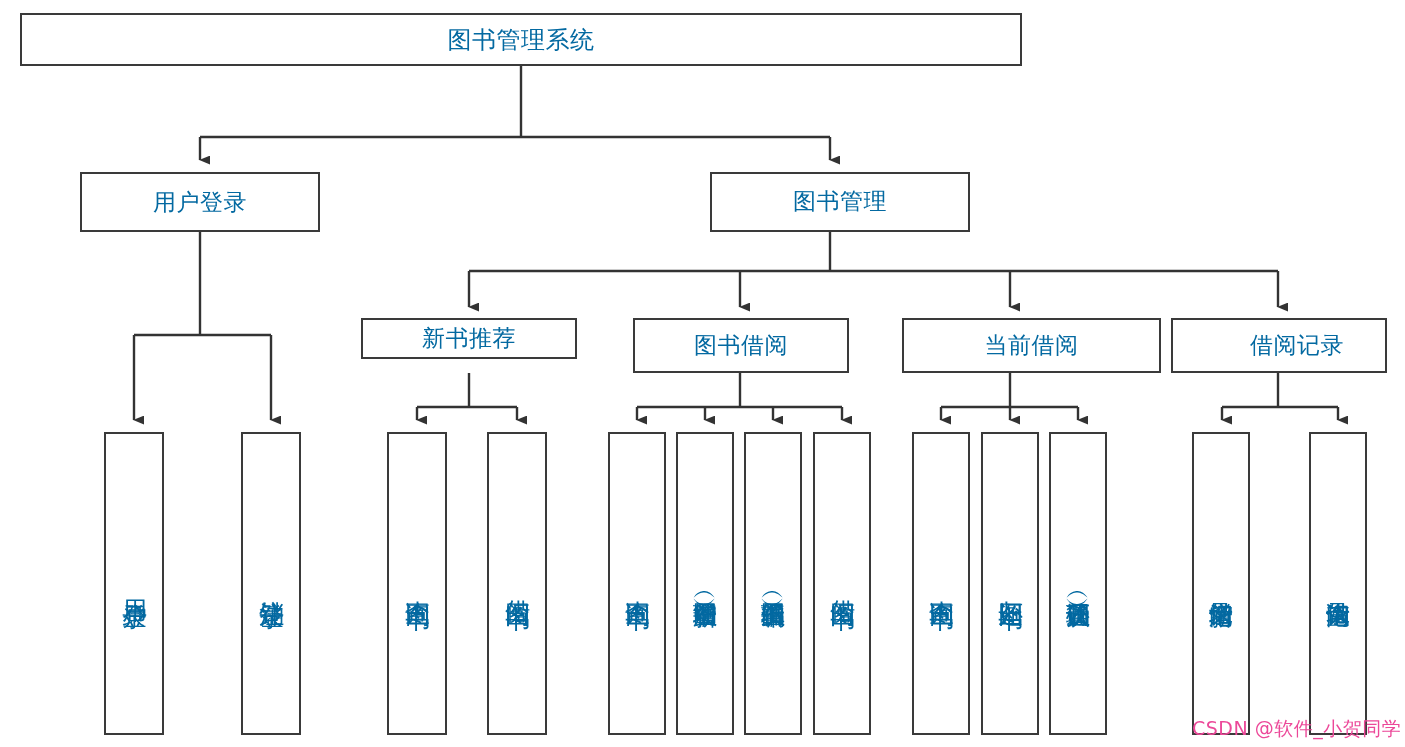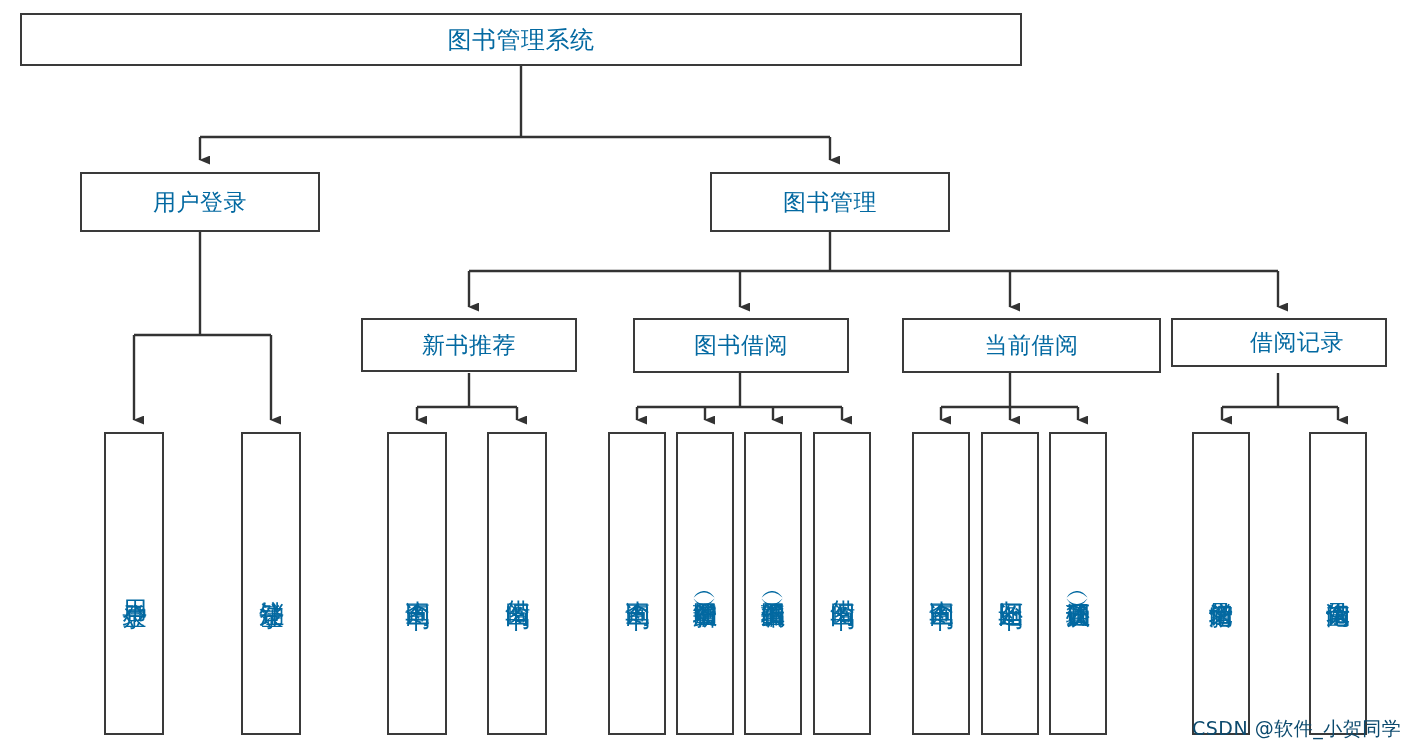--- a/index.html
+++ b/index.html
@@ -65,21 +65,21 @@
   }
   .node.vert.tight .node-label {
     font-size: 24px;
     letter-spacing: 0px;
     line-height: 1.0;
   }
   .watermark {
     position: absolute;
     z-index: 3;
     font-size: 19px;
-    color: #0c4a6e;
+    color: #ec4899;
     white-space: nowrap;
     letter-spacing: 0.5px;
   }
 </style>
 </head>
 <body>
 
 <div id="diagram-root">
 
   <svg id="connector-layer" viewBox="0 0 1405 747" xmlns="http://www.w3.org/2000/svg">
@@ -133,37 +133,37 @@
   </svg>
 
   <div class="node horiz root" style="left:20px; top:13px; width:1002px; height:53px;">
     <span class="node-label">图书管理系统</span>
   </div>
 
   <div class="node horiz" style="left:80px; top:172px; width:240px; height:60px;">
     <span class="node-label">用户登录</span>
   </div>
 
-  <div class="node horiz" style="left:710px; top:172px; width:240px; height:60px;">
+  <div class="node horiz" style="left:710px; top:172px; width:260px; height:60px;font-family:Liberation Serif, serif;">
     <span class="node-label">图书管理</span>
   </div>
 
-  <div class="node horiz" style="left:361px; top:318px; width:216px; height:54px;">
+  <div class="node horiz" style="left:361px; top:318px; width:216px; height:41px;">
     <span class="node-label">新书推荐</span>
   </div>
 
   <div class="node horiz" style="left:633px; top:318px; width:216px; height:55px;">
     <span class="node-label">图书借阅</span>
   </div>
 
   <div class="node horiz" style="left:902px; top:318px; width:259px; height:55px;">
     <span class="node-label">当前借阅</span>
   </div>
 
-  <div class="node horiz" style="left:1171px; top:318px; width:216px; height:49px;padding-left:36px;">
+  <div class="node horiz" style="left:1171px; top:318px; width:216px; height:55px;padding-left:36px;">
     <span class="node-label">借阅记录</span>
   </div>
 
   <div class="node vert" style="left:104px; top:432px; width:60px; height:303px;">
     <span class="node-label">用户登录</span>
   </div>
 
   <div class="node vert" style="left:241px; top:432px; width:60px; height:303px;">
     <span class="node-label">注销登录</span>
   </div>

